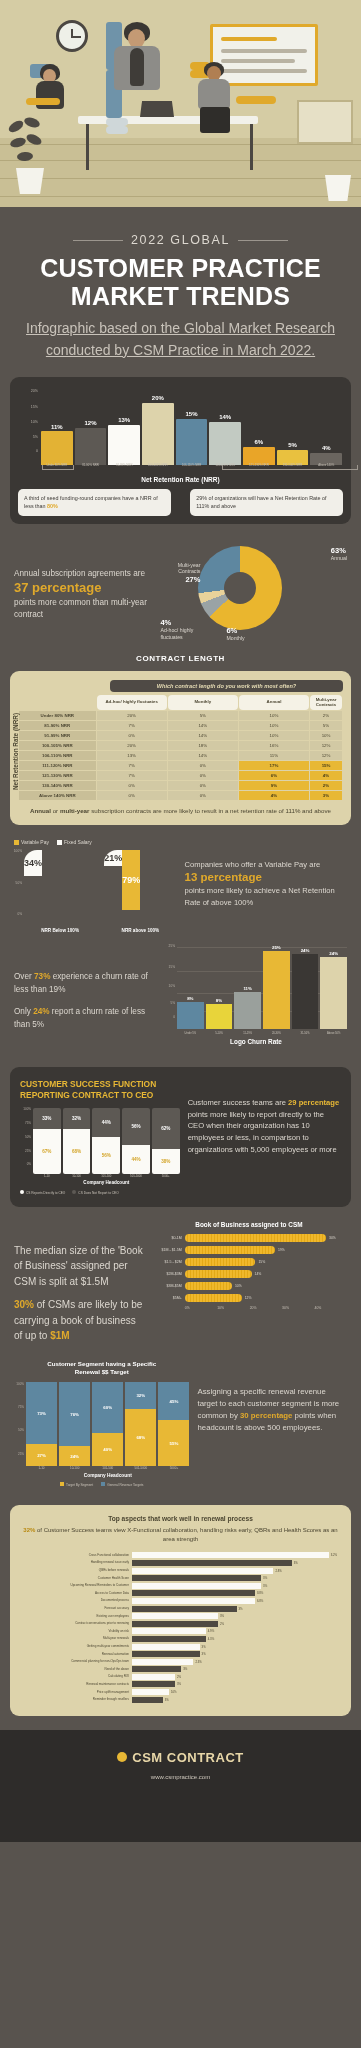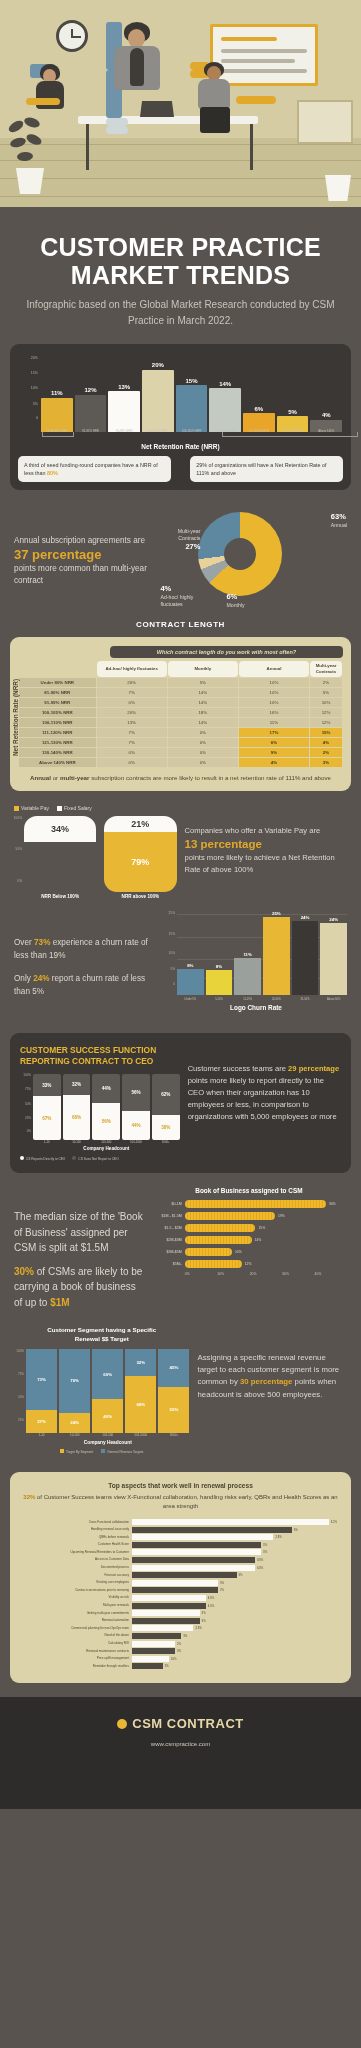--- a/index.html
+++ b/index.html
@@ -47,21 +47,21 @@
   .shoe { background:#cfd7d9; border-radius:4px; }
   .shoe-y { background:#e0a92b; border-radius:4px; }
   .chair { position:absolute; background:#e0a92b; border-radius:4px; }
 
   
   .title-block { padding:26px 20px 16px; text-align:center; background:#58534e; }
   .kicker-row { display:flex; align-items:center; justify-content:center; gap:8px; margin-bottom:7px; }
   .kicker-row .rule { height:1px; background:#9c968e; width:50px; }
   .kicker { color:#ddd8d0; font-size:12.5px; letter-spacing:1.6px; }
   .main-title { color:#ffffff; font-size:25px; font-weight:bold; line-height:1.12; letter-spacing:.2px; }
-  .sub-title { color:#c9c3ba; font-size:10px; line-height:1.55; margin-top:8px; }
+  .sub-title { color:#c9c3ba; font-size:14px; line-height:1.55; margin-top:8px;text-decoration:underline; }
 
   
   .card-dark { background:#3a3734; border-radius:9px; margin:0 10px; padding:10px 8px 8px; }
   .card-sand { background:#ddd3ab; border-radius:9px; margin:0 10px; padding:9px 8px; }
 
   
   .nrr-chart { position:relative; height:78px; display:flex; align-items:flex-end; padding-left:22px; }
   .nrr-yaxis { position:absolute; left:2px; top:0; bottom:12px; width:20px; }
   .nrr-yaxis span { position:absolute; right:2px; font-size:3.6px; color:#b6b0a8; transform:translateY(-50%); }
   .nrr-col { flex:1; margin:0 1px; display:flex; flex-direction:column; justify-content:flex-end;
@@ -111,21 +111,21 @@
   .mx-foot b { font-weight:bold; }
 
   
   .vp-sec { display:flex; padding:14px 14px 4px; gap:8px; }
   .vp-left { width:50%; }
   .legend { display:flex; gap:8px; font-size:5px; color:#ddd8d0; margin-bottom:5px; align-items:center; }
   .legend i { width:5px; height:5px; display:inline-block; margin-right:2px; vertical-align:middle; }
   .vp-chart { display:flex; gap:8px; height:76px; align-items:flex-end; padding-left:10px; position:relative; }
   .vp-yax { position:absolute; left:0; top:0; bottom:10px; width:9px; }
   .vp-yax span { position:absolute; right:1px; font-size:3.2px; color:#b6b0a8; transform:translateY(-50%); }
-  .vp-col { flex:1; height:100%; display:flex; flex-direction:column; border-radius:13px; overflow:hidden; }
+  .vp-col { flex:1; height:100%; display:flex; flex-direction:row; border-radius:13px; overflow:hidden; }
   .vp-fixed { background:#fbfaf6; color:#3d3a36; display:flex; align-items:center; justify-content:center;
               font-size:9px; font-weight:bold; }
   .vp-var { background:#e8b835; color:#fff; display:flex; align-items:center; justify-content:center;
             font-size:9px; font-weight:bold; }
   .vp-xlabs { display:flex; gap:8px; padding-left:10px; margin-top:2px; }
   .vp-xlabs span { flex:1; text-align:center; font-size:4.6px; font-weight:bold; color:#fff; }
   .vp-right { width:50%; color:#ddd8d0; font-size:7.6px; line-height:1.55; padding-top:20px; }
   .vp-right .big { color:#e0a92b; font-size:11.5px; font-weight:bold; display:block; line-height:1.3; }
 
   
@@ -279,20 +279,25 @@
       <div class="leaf" style="left:16px;top:0px;transform:rotate(18deg)"></div>
       <div class="leaf" style="left:2px;top:20px;transform:rotate(-16deg)"></div>
       <div class="leaf" style="left:18px;top:17px;transform:rotate(26deg)"></div>
       <div class="leaf" style="left:9px;top:34px;transform:rotate(-4deg)"></div>
       <div class="pot"></div>
     </div>
     <div class="pot2"></div>
   </div>
 
   <div class="title-block">
+    <div class="kicker-row">
+      <div class="rule"></div>
+      <div class="kicker">2022 GLOBAL</div>
+      <div class="rule"></div>
+    </div>
     <div class="main-title">CUSTOMER PRACTICE</div>
     <div class="main-title">MARKET TRENDS</div>
     <div class="sub-title">Infographic based on the Global Market Research conducted by CSM Practice in March 2022.</div>
   </div>
 
   <div class="card-dark">
     <div class="nrr-chart">
       <div class="nrr-yaxis">
         <span style="top:6%">20%</span>
           <span style="top:29%">15%</span>

